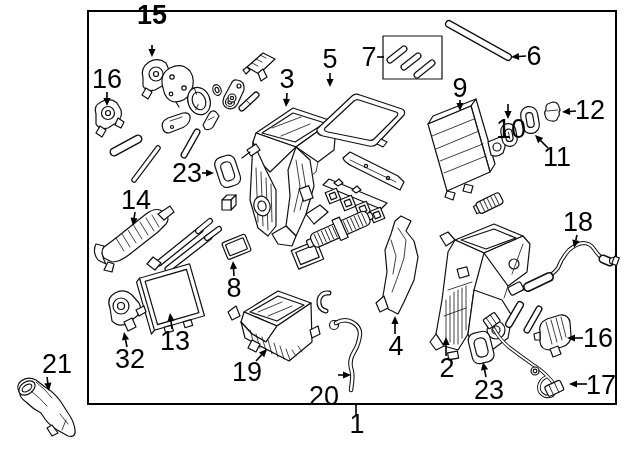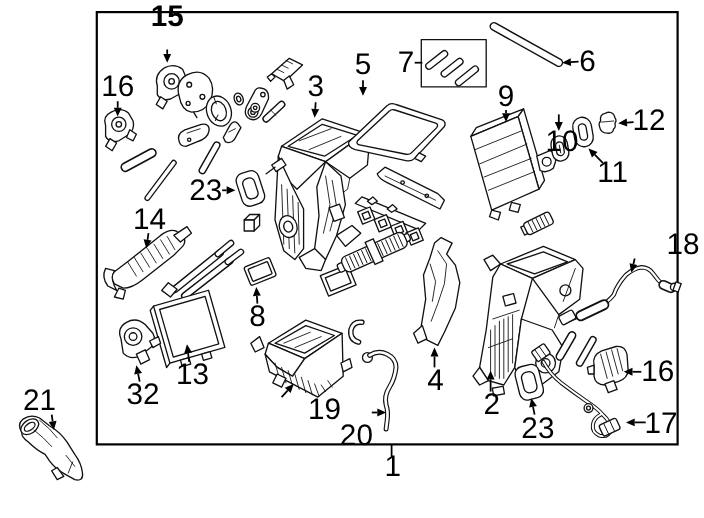--- a/index.html
+++ b/index.html
@@ -446,21 +446,21 @@
       <div class="callout" style="left: 460px; top: 88px;">9</div>
       <div class="callout" style="left: 511px; top: 109px; margin-top: 20px;">10</div>
       <div class="callout" style="left: 557px; top: 157px;">11</div>
       <div class="callout" style="left: 590px; top: 110px; text-align: center;">12</div>
       <div class="callout" style="left: 175px; top: 341px; text-align: right;">13</div>
       <div class="callout" style="left: 136px; top: 200px;">14</div>
       <div class="callout" style="left: 152px; top: 15px; font-weight: bold;">15</div>
       <div class="callout" style="left: 107px; top: 79px;">16</div>
       <div class="callout" style="left: 598px; top: 338px;">16</div>
       <div class="callout" style="left: 601px; top: 385px;">17</div>
-      <div class="callout" style="left: 578px; top: 222px; margin-left: 43px;">18</div>
-      <div class="callout" style="left: 247px; top: 372px; margin-left: 48px;">19</div>
+      <div class="callout" style="left: 578px; top: 222px;">18</div>
+      <div class="callout" style="left: 247px; top: 372px;">19</div>
       <div class="callout" style="left: 324px; top: 396px;">20</div>
-      <div class="callout" style="left: 36px; top: 364px;">21</div>
+      <div class="callout" style="left: 57px; top: 364px;">21</div>
       <div class="callout" style="left: 130px; top: 359px;">32</div>
       <div class="callout" style="left: 187px; top: 173px;">23</div>
       <div class="callout" style="left: 489px; top: 390px;">23</div>
     </div>
 </div>
 
 </body></html>

